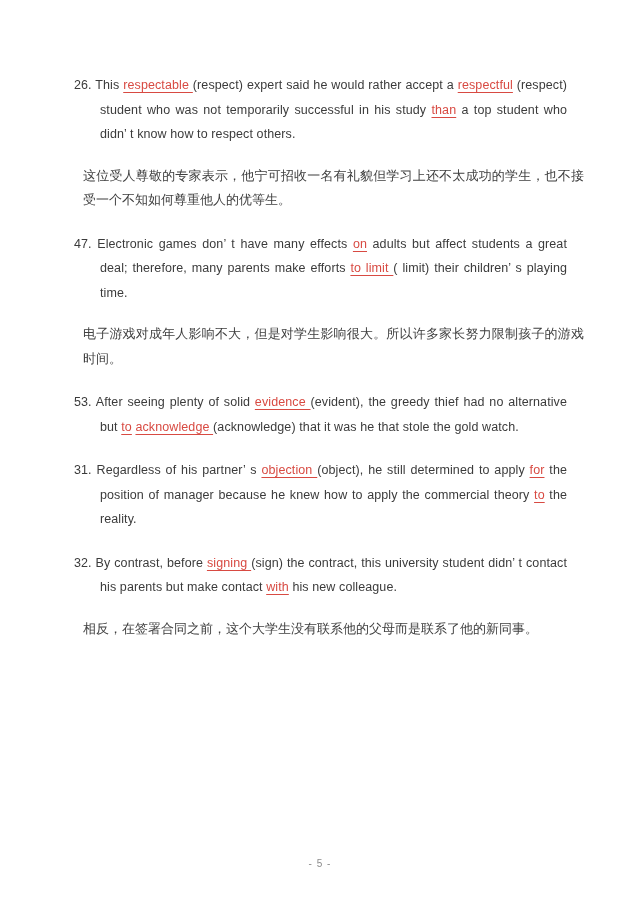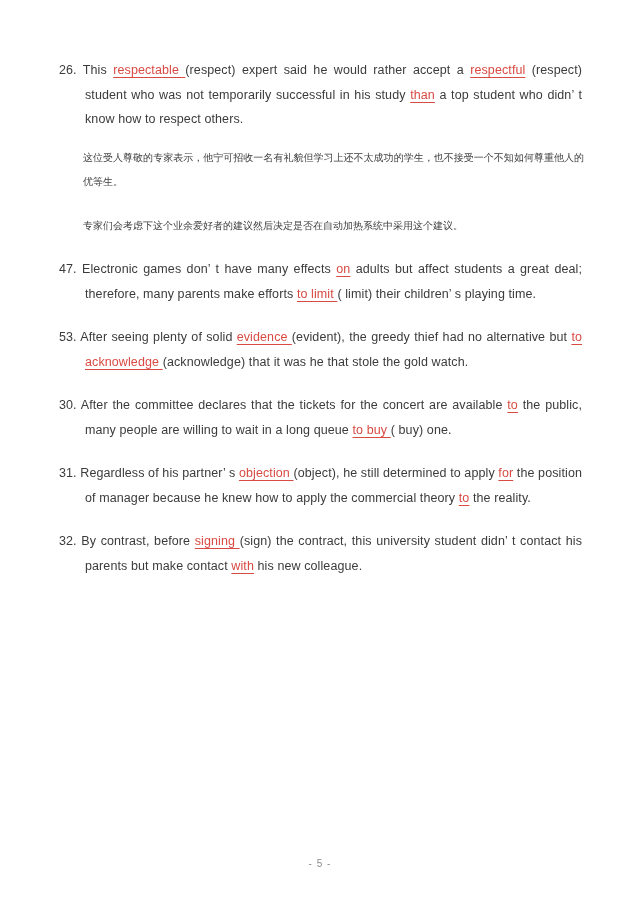--- a/index.html
+++ b/index.html
@@ -10,40 +10,40 @@
     height: 905px;
     position: relative;
     background: #ffffff;
     padding: 56px 56px 0 57px;
     font-family: "Liberation Sans", sans-serif;
     color: var(--ink);
     overflow: hidden;
   }
   .item { margin: 0 0 19px 0; }
   .en {
-    margin: 2px;
+    margin: 17px;
     font-size: 12.5px;
     line-height: 24.5px;
     text-align: justify;
     padding-left: 26px;
     text-indent: -26px;
     color: var(--ink);
     letter-spacing: 0.1px;
   }
   .num { display: inline; }
   .answer {
     color: var(--red);
     text-decoration: underline;
     text-decoration-color: var(--red);
     text-decoration-thickness: 1px;
     text-underline-offset: 3px;
   }
   .cn {
     margin: 14px 0 0 26px;
-    font-size: 10px;
+    font-size: 13px;
     line-height: 24.5px;
     color: var(--cn-ink);
     text-align: justify;
   }
   .footer {
     position: absolute;
     left: 0;
     right: 0;
     bottom: 36px;
     text-align: center;
@@ -55,32 +55,32 @@
 </head>
 <body>
 
 <div class="page">
   <div id="exercise-list">
       <div class="item">
         <p class="en"><span class="num">26. </span><span>This </span><span class="answer">respectable </span><span>(respect) expert said he would rather accept a </span><span class="answer">respectful</span><span> (respect) student who was not temporarily successful in his study </span><span class="answer">than</span><span> a top student who didn’ t know how to respect others.</span></p>
         <p class="cn">这位受人尊敬的专家表示，他宁可招收一名有礼貌但学习上还不太成功的学生，也不接受一个不知如何尊重他人的优等生。</p>
       </div>
       <div class="item">
-        <p class="cn">专家们会考虑下这个业余爱好者的建议然后决定是否在自动加热系统中采用这个建议。</p>
       </div>
       <div class="item">
         <p class="en"><span class="num">47. </span><span>Electronic games don’ t have many effects </span><span class="answer">on</span><span> adults but affect students a great deal; therefore, many parents make efforts </span><span class="answer">to limit </span><span>( limit) their children’ s playing time.</span></p>
+        <p class="cn">电子游戏对成年人影响不大，但是对学生影响很大。所以许多家长努力限制孩子的游戏时间。</p>
       </div>
       <div class="item">
         <p class="en"><span class="num">53. </span><span>After seeing plenty of solid </span><span class="answer">evidence </span><span>(evident), the greedy thief had no alternative but </span><span class="answer">to</span><span> </span><span class="answer">acknowledge </span><span>(acknowledge) that it was he that stole the gold watch.</span></p>
       </div>
       <div class="item">
-        <p class="en"><span class="num">30. </span><span>After the committee declares that the tickets for the concert are available </span><span class="answer">to</span><span> the public, many people are willing to wait in a long queue </span><span class="answer">to buy </span><span>( buy) one.</span></p>
       </div>
       <div class="item">
         <p class="en"><span class="num">31. </span><span>Regardless of his partner’ s </span><span class="answer">objection </span><span>(object), he still determined to apply </span><span class="answer">for</span><span> the position of manager because he knew how to apply the commercial theory </span><span class="answer">to</span><span> the reality.</span></p>
       </div>
       <div class="item">
         <p class="en"><span class="num">32. </span><span>By contrast, before </span><span class="answer">signing </span><span>(sign) the contract, this university student didn’ t contact his parents but make contact </span><span class="answer">with</span><span> his new colleague.</span></p>
+        <p class="cn">相反，在签署合同之前，这个大学生没有联系他的父母而是联系了他的新同事。</p>
       </div>
     </div>
   <div class="footer">- 5 -</div>
 </div>
 
 </body></html>

